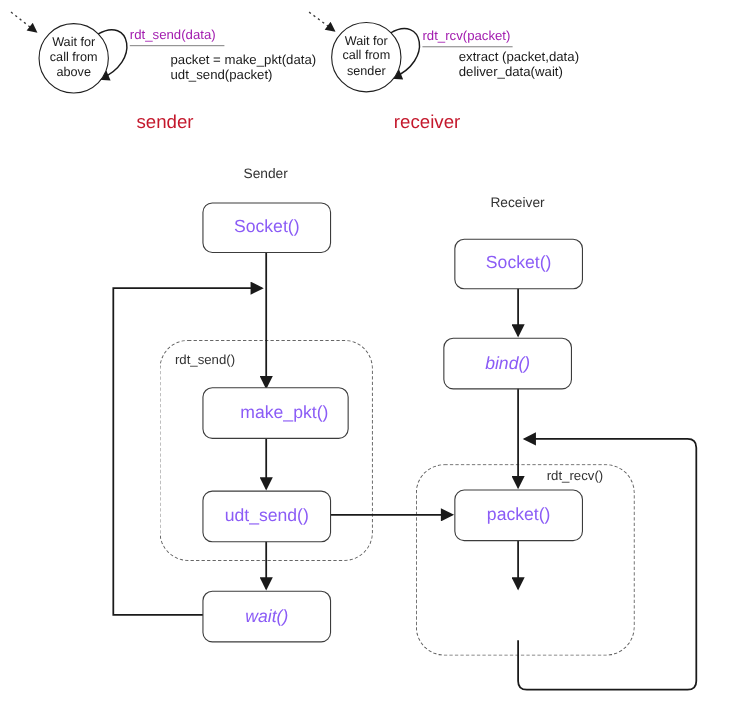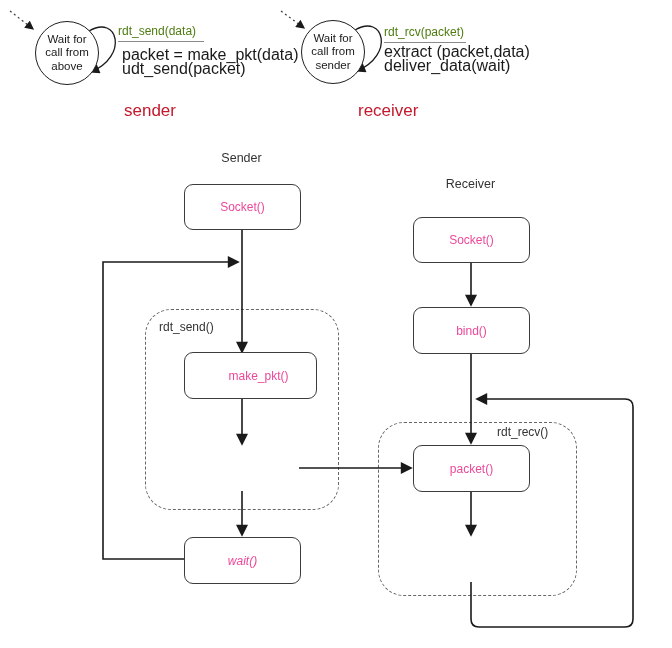--- a/index.html
+++ b/index.html
@@ -9,34 +9,34 @@
   }
   svg.layer{position:absolute;left:0;top:0;z-index:2;}
   .group-box{
     position:absolute;border:1.6px dashed #666666;border-radius:26px;
     background:transparent;z-index:1;
   }
   .group-label{position:absolute;font-size:12px;color:#333;z-index:4;white-space:nowrap;}
   .node{
     position:absolute;background:#ffffff;border:1.6px solid #3c3c3c;border-radius:9px;
     display:flex;align-items:center;justify-content:center;
-    font-size:12px;color:#ec4899;z-index:3;white-space:nowrap;
+    font-size:16px;color:#8b5cf6;z-index:3;white-space:nowrap;
   }
   .state-circle{
     position:absolute;border:1.5px solid #1f1f1f;border-radius:50%;
     display:flex;flex-direction:column;align-items:center;justify-content:center;
     font-size:11.5px;line-height:13.5px;color:#1a1a1a;
     background:#fff;z-index:3;
   }
   .col-title{position:absolute;font-size:12.5px;color:#333;text-align:center;z-index:4;}
   .fsm-event{
-    position:absolute;font-size:12px;color:#4d7c0f;white-space:nowrap;
+    position:absolute;font-size:12px;color:#a21caf;white-space:nowrap;
     border-bottom:1.4px solid #8a8a8a;padding:0 8px 3px 0;z-index:4;
   }
-  .fsm-actions{position:absolute;font-size:16px;line-height:13.5px;color:#1a1a1a;white-space:nowrap;z-index:4;}
+  .fsm-actions{position:absolute;font-size:12px;line-height:13.5px;color:#1a1a1a;white-space:nowrap;z-index:4;margin-left:33px;}
   .caption{position:absolute;font-size:17px;color:#c4182c;z-index:4;white-space:nowrap;}
 </style>
 </head>
 <body>
 
 <div class="canvas">
 
   <div class="group-box" style="left:145px;top:309px;width:192px;height:199px;"></div>
   <div class="group-label" style="left:159px;top:320px;">rdt_send()</div>
 
@@ -92,19 +92,20 @@
   </div>
 
   <div class="caption" style="left:124px;top:101px;">sender</div>
   <div class="caption" style="left:358px;top:101px;">receiver</div>
 
   <div class="col-title" style="left:184px;top:151px;width:115px;">Sender</div>
   <div class="col-title" style="left:413px;top:177px;width:115px;">Receiver</div>
 
   <div class="node" style="left:184px;top:184px;width:115px;height:44px;">Socket()</div>
   <div class="node" style="left:184px;top:352px;width:115px;height:45px;padding-left:16px;">make_pkt()</div>
+  <div class="node" style="left:184px;top:446px;width:115px;height:45px;">udt_send()</div>
   <div class="node" style="left:184px;top:537px;width:115px;height:45px;font-style:italic;">wait()</div>
 
   <div class="node" style="left:413px;top:217px;width:115px;height:44px;">Socket()</div>
-  <div class="node" style="left:413px;top:307px;width:115px;height:45px;">bind()</div>
+  <div class="node" style="left:403px;top:307px;width:115px;height:45px;font-style:italic;">bind()</div>
   <div class="node" style="left:413px;top:445px;width:115px;height:45px;">packet()</div>
 
 </div>
 
 </body></html>

